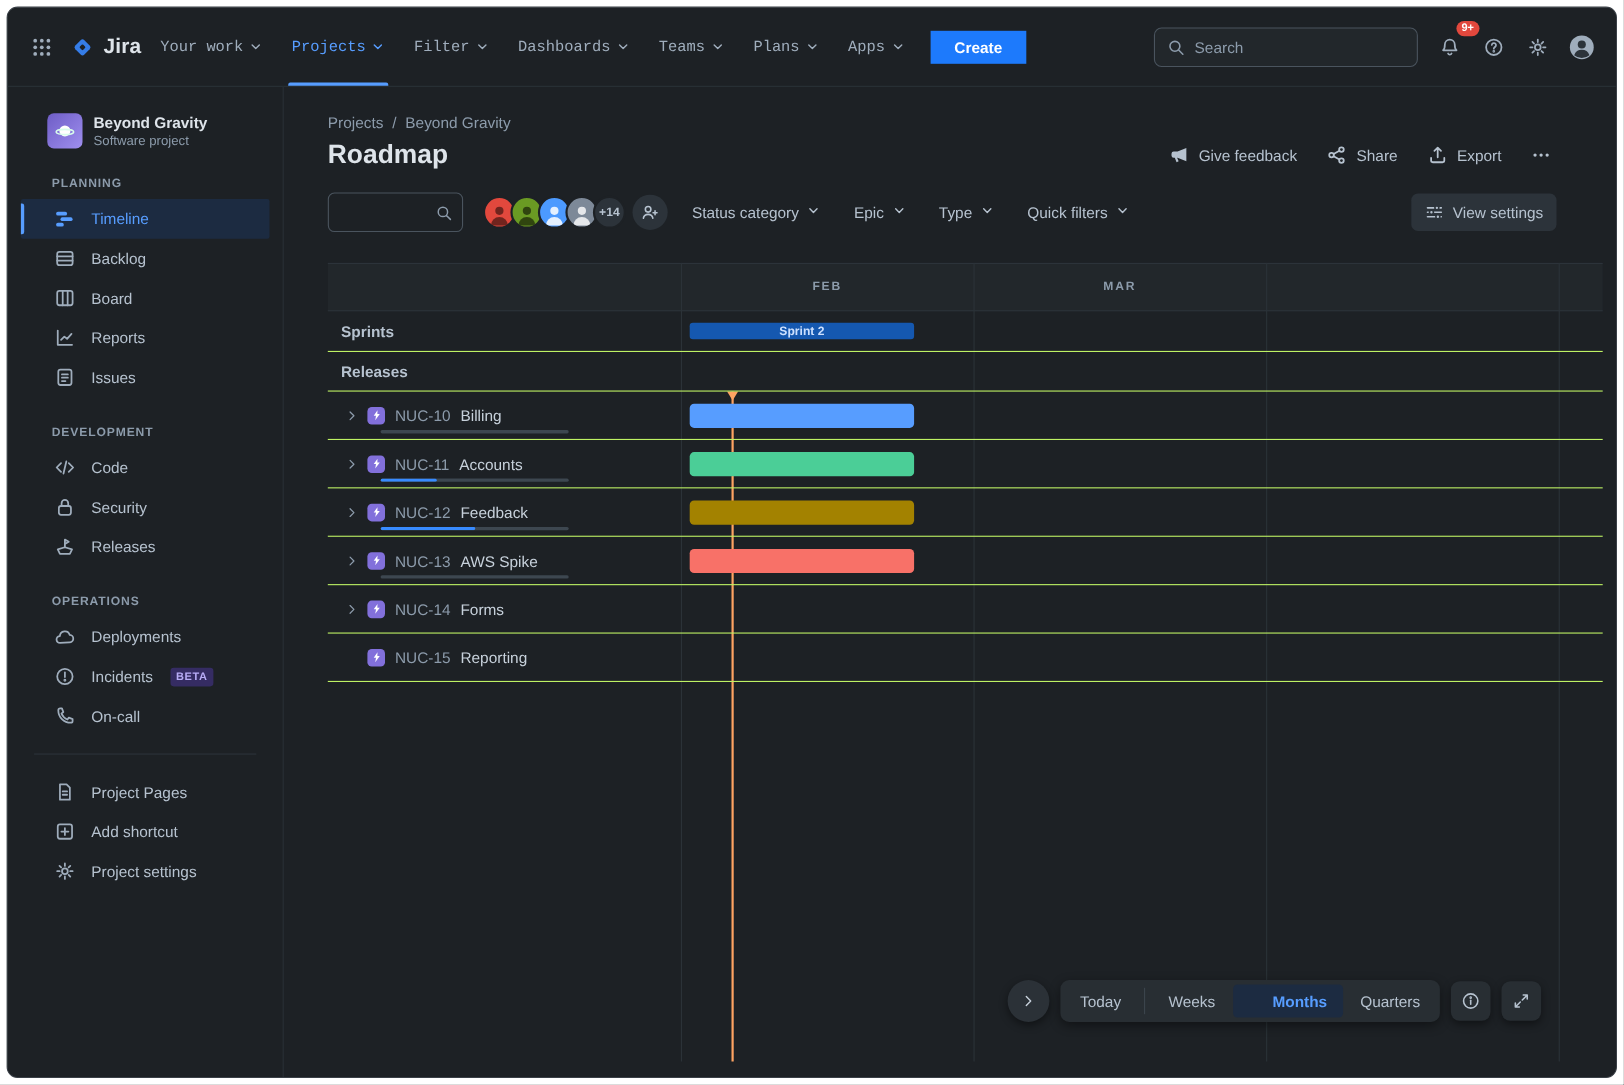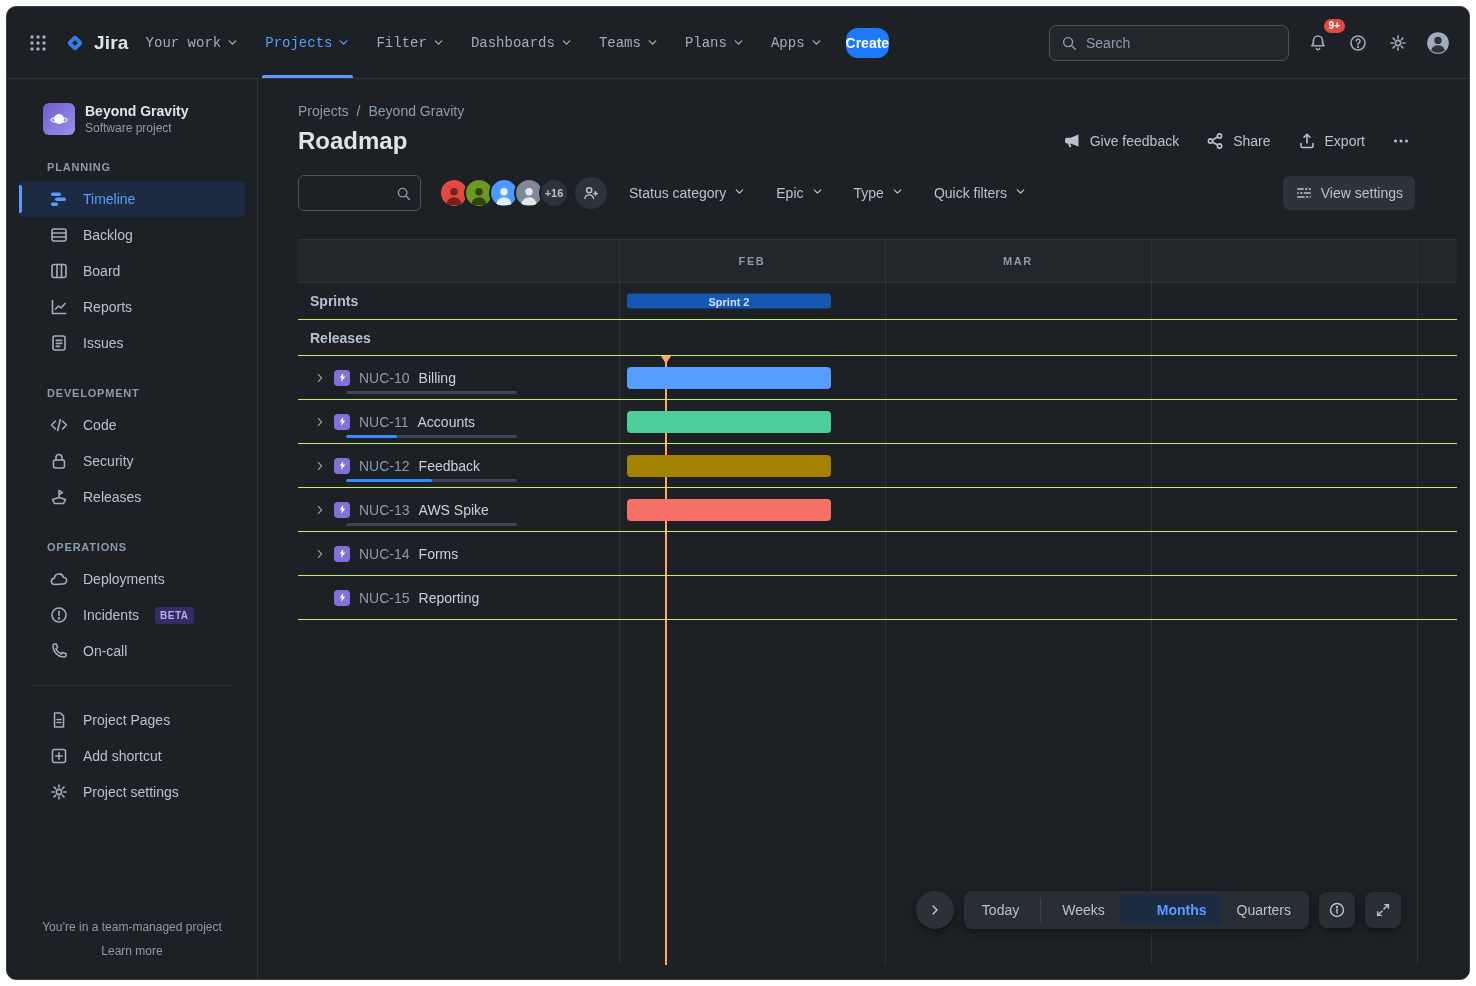--- a/index.html
+++ b/index.html
@@ -22,21 +22,21 @@
   .logo-text { color:#DEE4EA; font-size:19px; font-weight:700; letter-spacing:.2px; }
   .nav-items { display:flex; align-items:stretch;font-family:Liberation Mono, monospace; }
   .nav-item { display:flex; align-items:center; gap:5px; padding:0 13px; color:#9FADBC; font-size:14px;
               position:relative; cursor:pointer; }
   .nav-item .chev { color:#9FADBC; }
   .nav-item.active { color:#579DFF; }
   .nav-item.active .chev { color:#579DFF; }
   .nav-item.active::after { content:""; position:absolute; left:10px; right:10px; bottom:0; height:3px;
                             background:#579DFF; border-radius:2px 2px 0 0; }
   .create-btn { align-self:center; margin-left:10px; background:#1D7AFC; color:#fff; font-size:14px; font-weight:600;
-                padding:7px 0; border-radius:12px; }
+                padding:7px 22px; border-radius:0; }
   .nav-spacer { flex:1; }
   .nav-search { align-self:center; width:240px; height:36px; border:1px solid #4a545e; border-radius:7px;
                 display:flex; align-items:center; gap:8px; padding:0 10px; margin-right:12px; color:#8C9BAB;
                 background:#22272B; }
   .nav-search input { flex:1; }
   .badge { position:absolute; top:-7px; right:-10px; background:#E2483D; color:#fff; font-size:10px; font-weight:700;
            padding:2px 5px; border-radius:9px; line-height:1; }
   .tn-right { display:flex; align-items:center; gap:6px; }
 
   
@@ -374,24 +374,20 @@
         </div>
         <div class="sb-item">
           <svg class="sb-ico stroke" viewBox="0 0 20 20">
               <circle cx="10" cy="10" r="2.6"></circle>
               <path d="M10 3v2.2M10 14.8V17M3 10h2.2M14.8 10H17M5.1 5.1l1.5 1.5M13.4 13.4l1.5 1.5M14.9 5.1l-1.5 1.5M6.6 13.4l-1.5 1.5"></path>
             </svg>
           <span>Project settings</span>
         </div>
       </div>
 
-      <div class="sb-footer">
-        <div class="sb-note">You’re in a team-managed project</div>
-        <span class="sb-learn">Learn more</span>
-      </div>
     </aside>
 
     <main class="main">
 
       <div class="breadcrumb">
         <span class="crumb">Projects</span>
         <span>/</span>
         <span class="crumb">Beyond Gravity</span>
       </div>
 
@@ -457,21 +453,21 @@
                 <circle cx="10" cy="7" r="3.4" fill="rgba(255,255,255,.85)"></circle>
                 <path d="M3 19a7 7 0 0114 0z" fill="rgba(255,255,255,.85)"></path>
               </svg>
           </span>
           <span class="avatar" style="background: rgb(125, 137, 152);">
             <svg width="22" height="22" viewBox="0 0 20 20">
                 <circle cx="10" cy="7" r="3.4" fill="rgba(255,255,255,.8)"></circle>
                 <path d="M3 19a7 7 0 0114 0z" fill="rgba(255,255,255,.8)"></path>
               </svg>
           </span>
-          <span class="avatar-more">+16</span>
+          <span class="avatar-more">+14</span>
           <button class="add-person">
             <svg class="stroke" width="18" height="18" viewBox="0 0 20 20">
                 <circle cx="8" cy="7" r="2.8"></circle>
                 <path d="M3.2 16a4.9 4.9 0 019.6 0"></path>
                 <path d="M15 8.5v4M13 10.5h4"></path>
               </svg>
           </button>
         </div>
 
         <button class="filter-btn">

